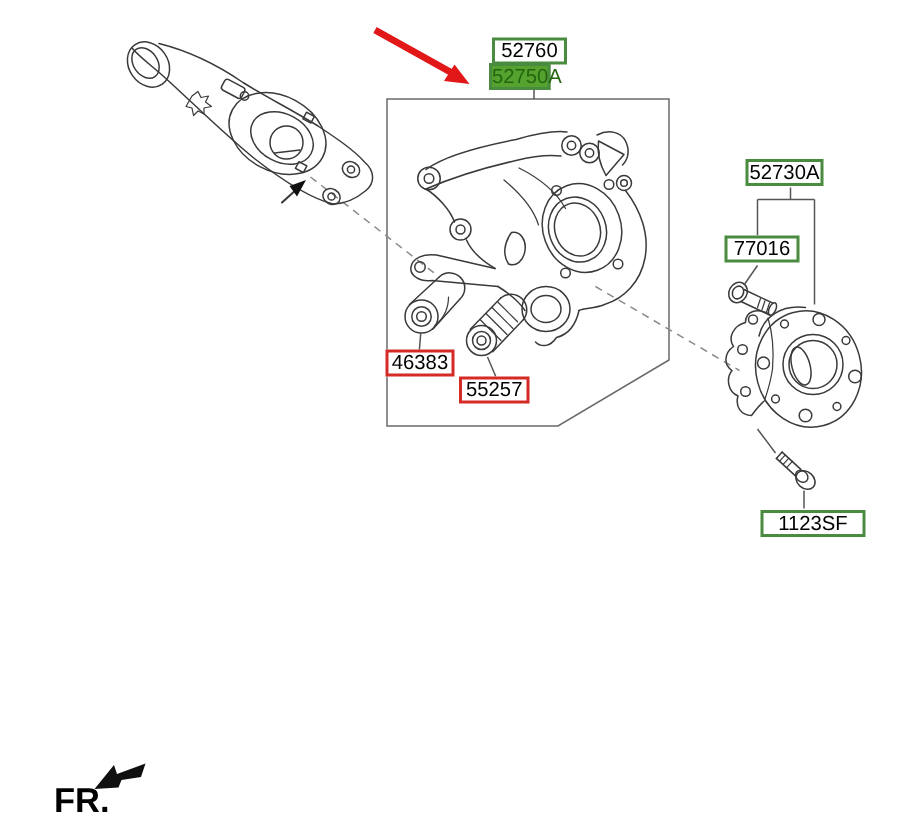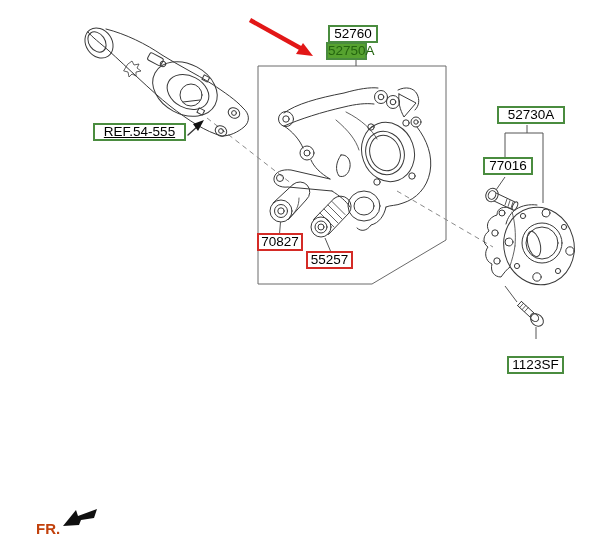--- a/index.html
+++ b/index.html
@@ -17,21 +17,21 @@
   .dashed{stroke:#8a8a8a;fill:none;stroke-width:1;stroke-dasharray:5 4;}
   .redline{stroke:var(--arrow-red);stroke-width:4.5;stroke-linecap:butt;}
   .redfill{fill:var(--arrow-red);stroke:none;}
   .blackfill{fill:#101010;stroke:none;}
   .plabel{position:absolute;box-sizing:border-box;height:18px;line-height:14px;
           border:2px solid var(--label-green);background:#fff;color:#000;
           font-size:13.5px;text-align:center;cursor:pointer;}
   .plabel.red{border-color:var(--label-red);}
   .plabel.hl{background:var(--highlight-green-bg);color:var(--highlight-green-text);}
   .plabel.underline{text-decoration:underline;}
-  .frtext{position:absolute;font-size:15px;font-weight:bold;color:#c2410c;}
+  .frtext{position:absolute;font-size:23px;font-weight:bold;color:#000000;}
 </style>
 </head>
 <body>
 
 <div class="stage">
 
   <svg width="608" height="548" viewBox="0 0 608 548">
 
     <g>
       <polygon class="boxline" points="258,66 446,66 446,240 372,284 258,284"></polygon>
@@ -182,21 +182,20 @@
       <polygon class="redfill" points="313,56 303,43 296,54"></polygon>
     </g>
 
     <g>
       <polygon class="blackfill" points="63,526 76,510 78,516 97,509 94,518 81,520 79,525"></polygon>
     </g>
   </svg>
 
   <div class="plabel" style="left:328px;top:25px;width:50px;">52760</div>
   <div class="plabel hl" style="left:326px;top:42px;width:41px;">52750A</div>
-  <div class="plabel underline" style="left:93px;top:123px;width:93px;">REF.54-555</div>
-  <div class="plabel red" style="left:257px;top:233px;width:46px;">70827</div>
+  <div class="plabel red" style="left:257px;top:233px;width:46px;">46383</div>
   <div class="plabel red" style="left:306px;top:251px;width:47px;">55257</div>
-  <div class="plabel" style="left:497px;top:106px;width:68px;">52730A</div>
+  <div class="plabel" style="left:497px;top:106px;width:52px;">52730A</div>
   <div class="plabel" style="left:483px;top:157px;width:50px;">77016</div>
-  <div class="plabel" style="left:507px;top:356px;width:57px;">1123SF</div>
+  <div class="plabel" style="left:507px;top:340px;width:70px;">1123SF</div>
 
   <div class="frtext" style="left:36px;top:520px;">FR.</div>
 </div>
 
 </body></html>

